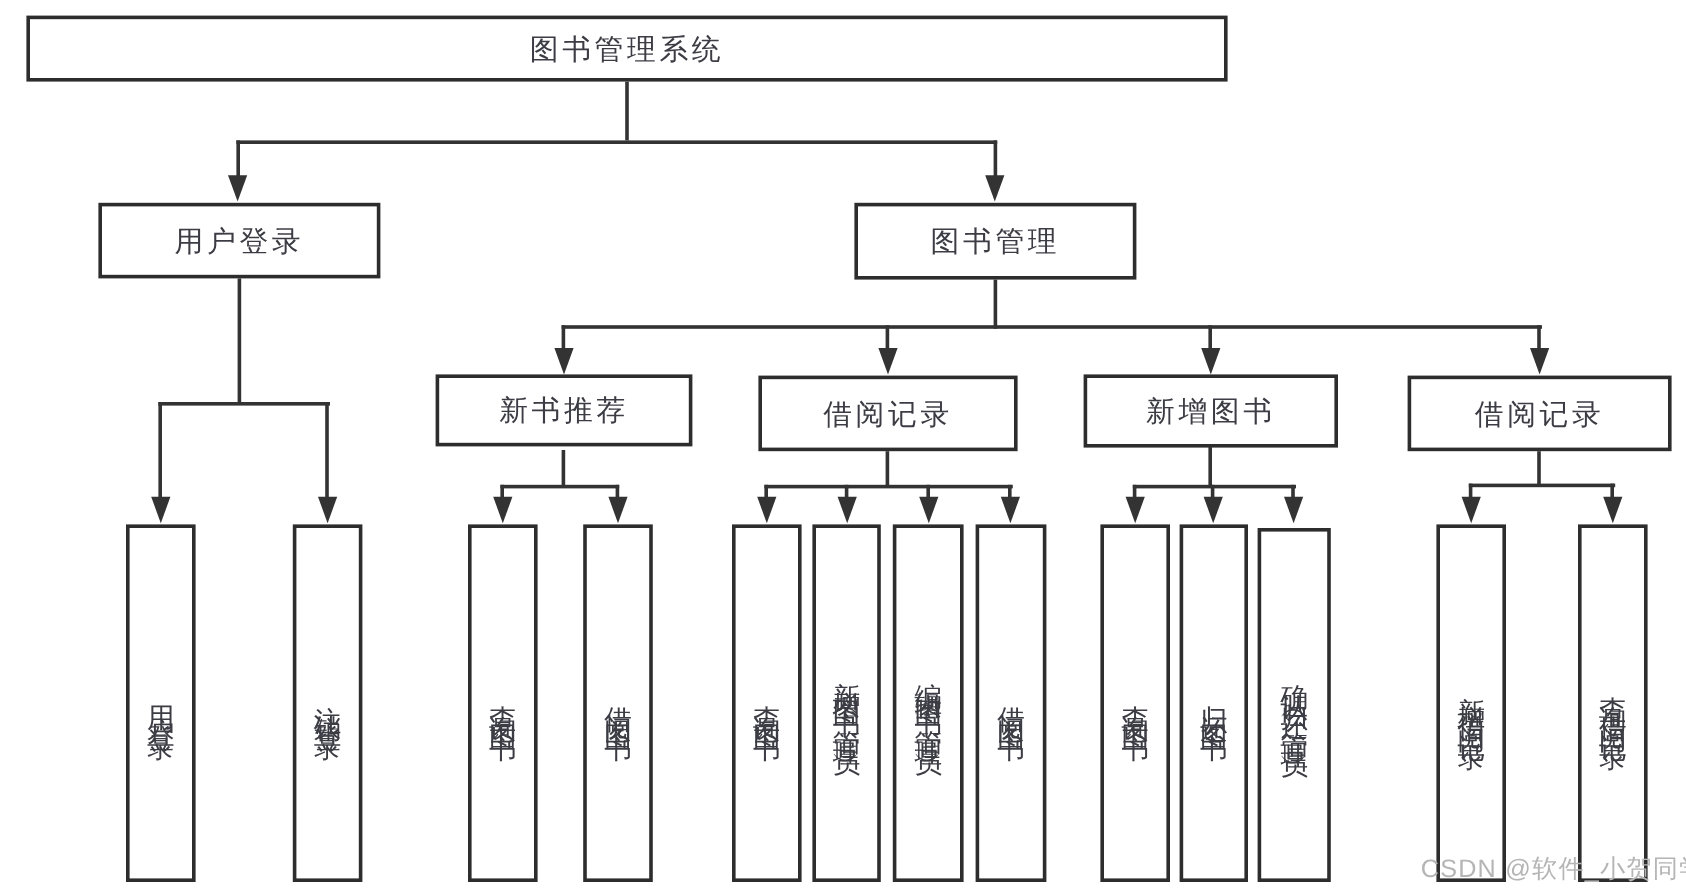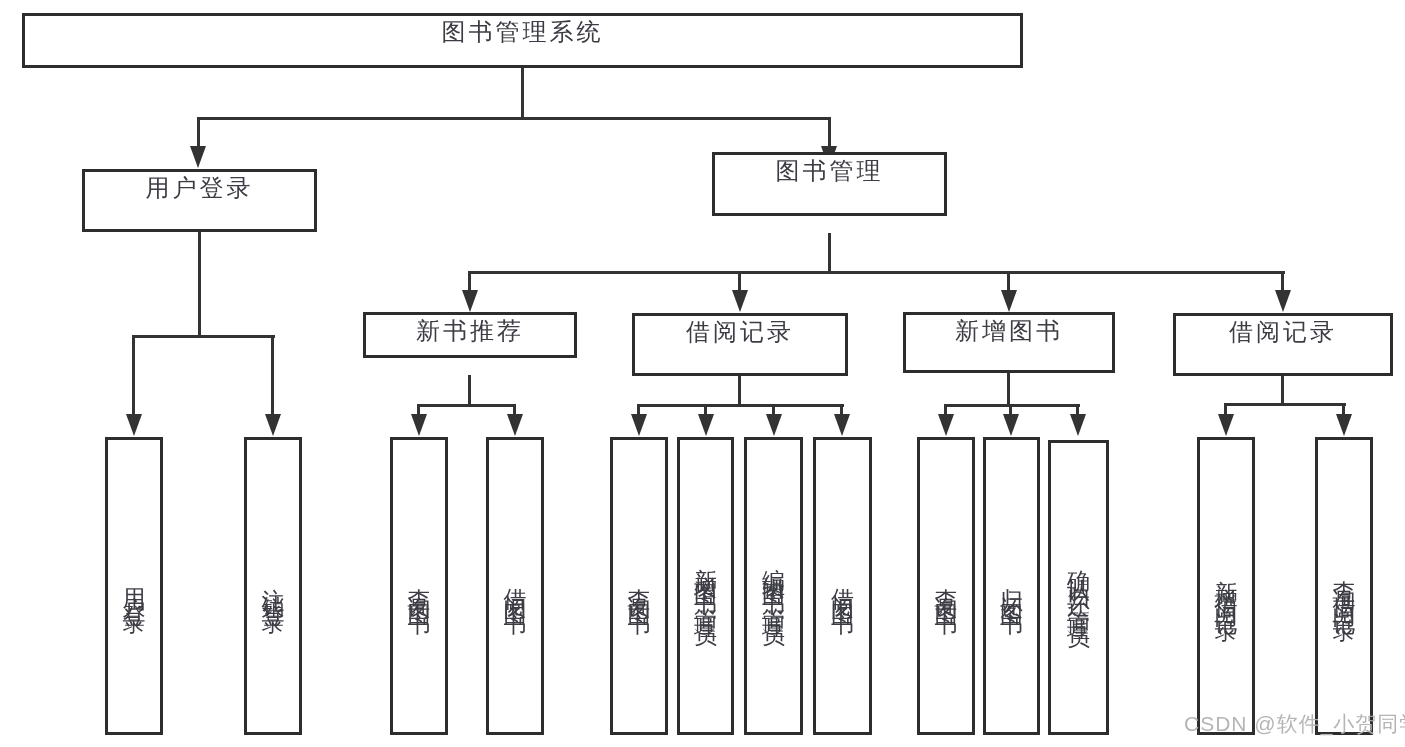--- a/index.html
+++ b/index.html
@@ -12,21 +12,21 @@
   html,body{margin:0;padding:0;}
   body{background:var(--bg-color);font-family:"Liberation Sans","DejaVu Sans",sans-serif;}
   .canvas{
     position:relative;width:1405px;height:747px;background:var(--bg-color);
     overflow:hidden;
   }
   
   .hbox{
     position:absolute;box-sizing:border-box;
     border:3px solid var(--border-color);background:#fff;
-    display:flex;justify-content:center;
+    display:flex;align-items:center;justify-content:center;
   }
   .hbox .label{
     font-size:24px;letter-spacing:3px;color:var(--text-color);white-space:nowrap;
   }
   
   .vbox{
     position:absolute;box-sizing:border-box;
     border:3px solid var(--border-color);background:#fff;
     display:flex;align-items:center;justify-content:center;
   }
@@ -63,21 +63,21 @@
   <div class="seg v" style="left:521px;top:68px;height:49px"></div>
   <div class="seg h" style="left:197px;top:117px;width:634px"></div>
   <div class="seg v" style="left:197px;top:117px;height:31px"></div>
   <div class="arrow" style="left:190px;top:146px"></div>
   <div class="seg v" style="left:828px;top:117px;height:31px"></div>
   <div class="arrow" style="left:821px;top:146px"></div>
 
   <div class="hbox" style="left:82px;top:169px;width:235px;height:63px">
     <span class="label">用户登录</span>
   </div>
-  <div class="hbox" style="left:712px;top:152px;width:235px;height:64px">
+  <div class="hbox" style="left:712px;top:169px;width:235px;height:64px">
     <span class="label">图书管理</span>
   </div>
 
   <div class="seg v" style="left:198px;top:232px;height:105px"></div>
   <div class="seg h" style="left:132px;top:335px;width:143px"></div>
   <div class="seg v" style="left:132px;top:335px;height:81px"></div>
   <div class="arrow" style="left:126px;top:414px"></div>
   <div class="seg v" style="left:271px;top:335px;height:81px"></div>
   <div class="arrow" style="left:265px;top:414px"></div>
 
@@ -85,21 +85,21 @@
   <div class="seg h" style="left:468px;top:271px;width:817px"></div>
   <div class="seg v" style="left:468px;top:271px;height:22px"></div>
   <div class="arrow" style="left:462px;top:290px"></div>
   <div class="seg v" style="left:738px;top:271px;height:22px"></div>
   <div class="arrow" style="left:732px;top:290px"></div>
   <div class="seg v" style="left:1007px;top:271px;height:22px"></div>
   <div class="arrow" style="left:1001px;top:290px"></div>
   <div class="seg v" style="left:1281px;top:271px;height:22px"></div>
   <div class="arrow" style="left:1275px;top:290px"></div>
 
-  <div class="hbox" style="left:363px;top:312px;width:214px;height:46px">
+  <div class="hbox" style="left:363px;top:312px;width:214px;height:60px">
     <span class="label">新书推荐</span>
   </div>
   <div class="hbox" style="left:632px;top:313px;width:216px;height:63px">
     <span class="label">借阅记录</span>
   </div>
   <div class="hbox" style="left:903px;top:312px;width:212px;height:61px">
     <span class="label">新增图书</span>
   </div>
   <div class="hbox" style="left:1173px;top:313px;width:220px;height:63px">
     <span class="label">借阅记录</span>

